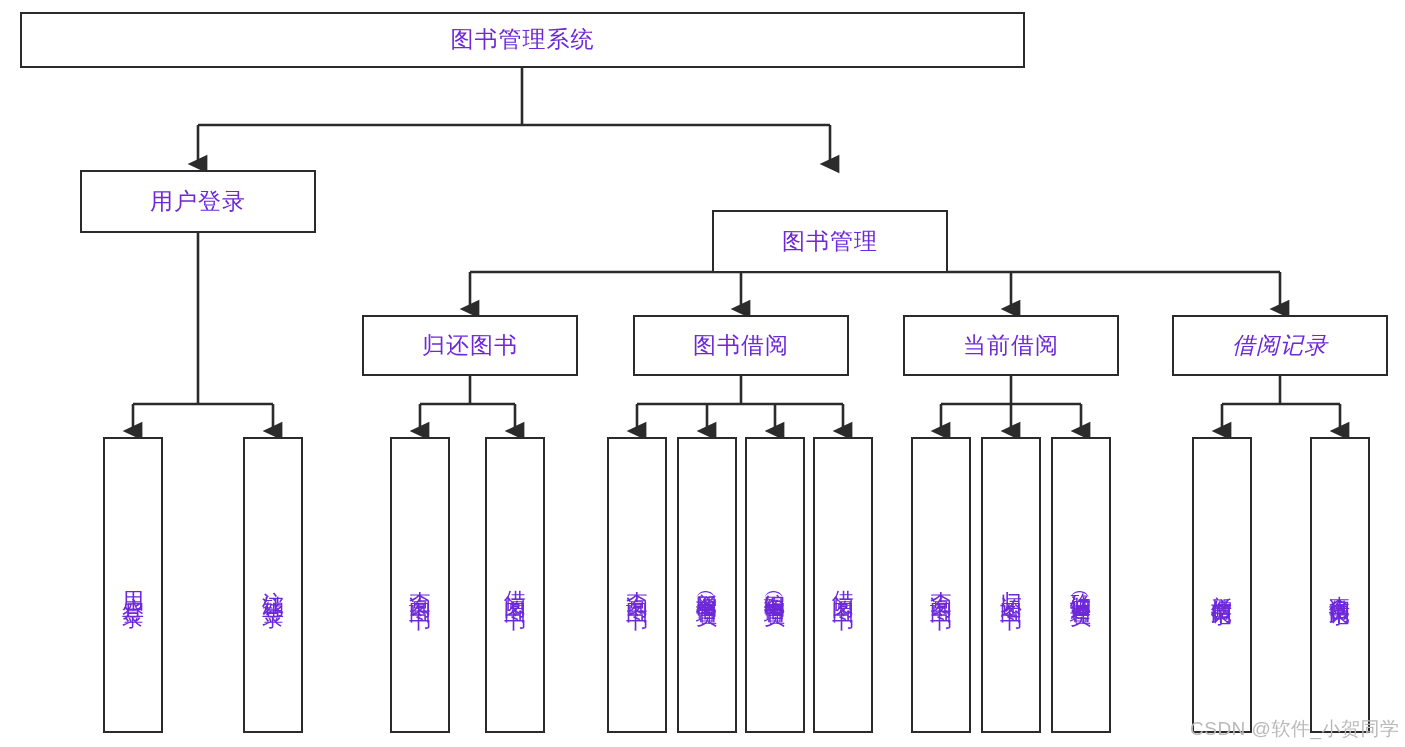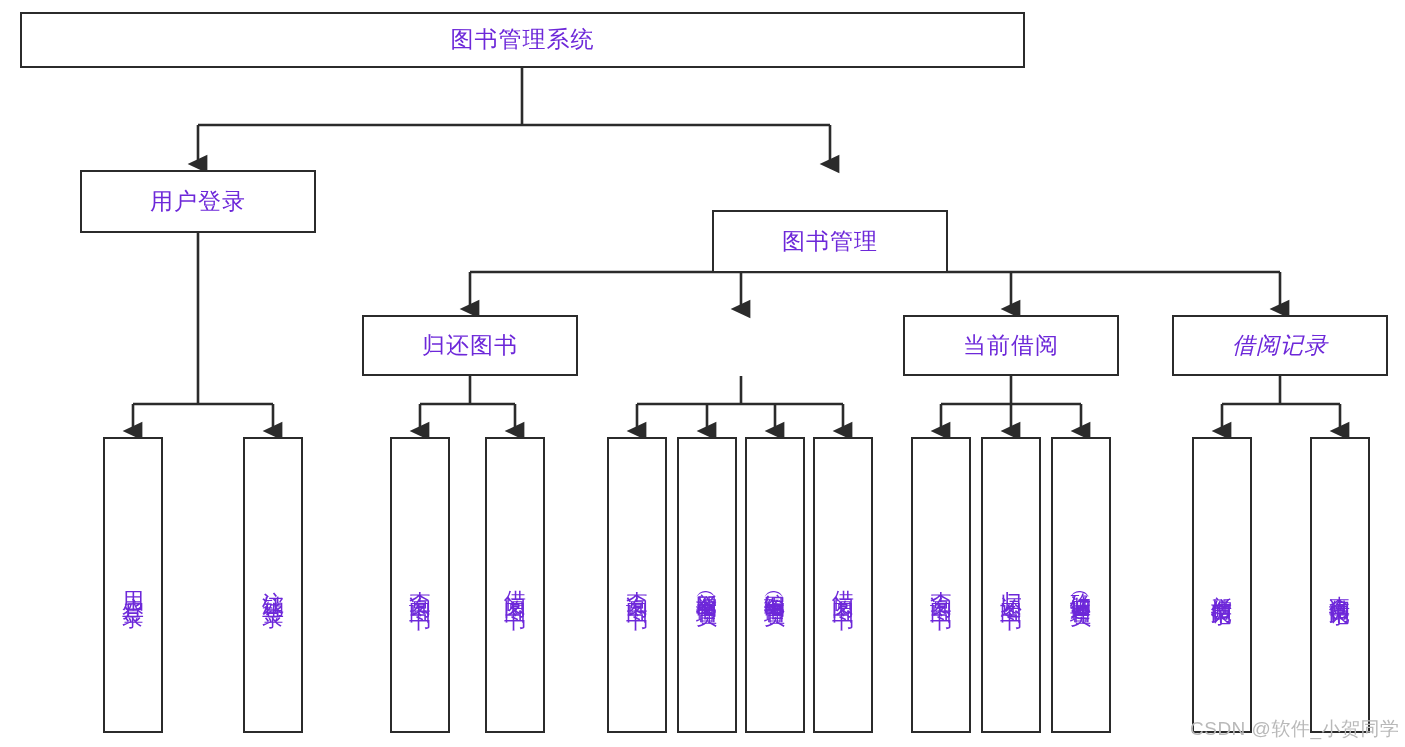--- a/index.html
+++ b/index.html
@@ -128,20 +128,23 @@
   <div class="node horiz" style="left:80px; top:170px; width:236px; height:63px;">
     <span>用户登录</span>
   </div>
   <div class="node horiz" style="left:712px; top:170px; width:236px; height:63px;margin-top:40px;">
     <span>图书管理</span>
   </div>
 
   <div class="node horiz" style="left:362px; top:315px; width:216px; height:61px;">
     <span>归还图书</span>
   </div>
+  <div class="node horiz" style="left:633px; top:315px; width:216px; height:61px;">
+    <span>图书借阅</span>
+  </div>
   <div class="node horiz" style="left:903px; top:315px; width:216px; height:61px;">
     <span>当前借阅</span>
   </div>
   <div class="node horiz" style="left:1172px; top:315px; width:216px; height:61px;font-style:italic;">
     <span>借阅记录</span>
   </div>
 
   <div class="node vert" style="left:103px; top:437px; width:60px; height:296px;">
     <span class="vtext">用户登录</span>
   </div>

